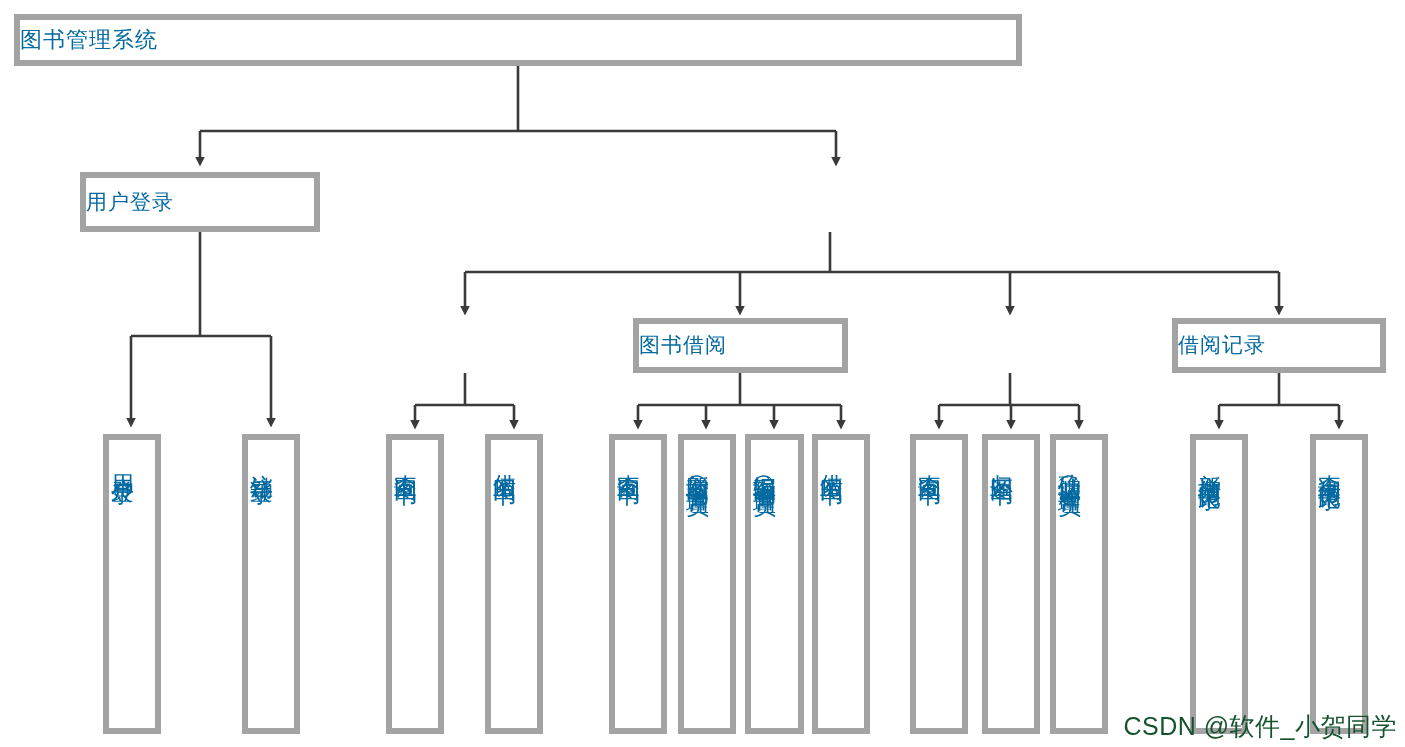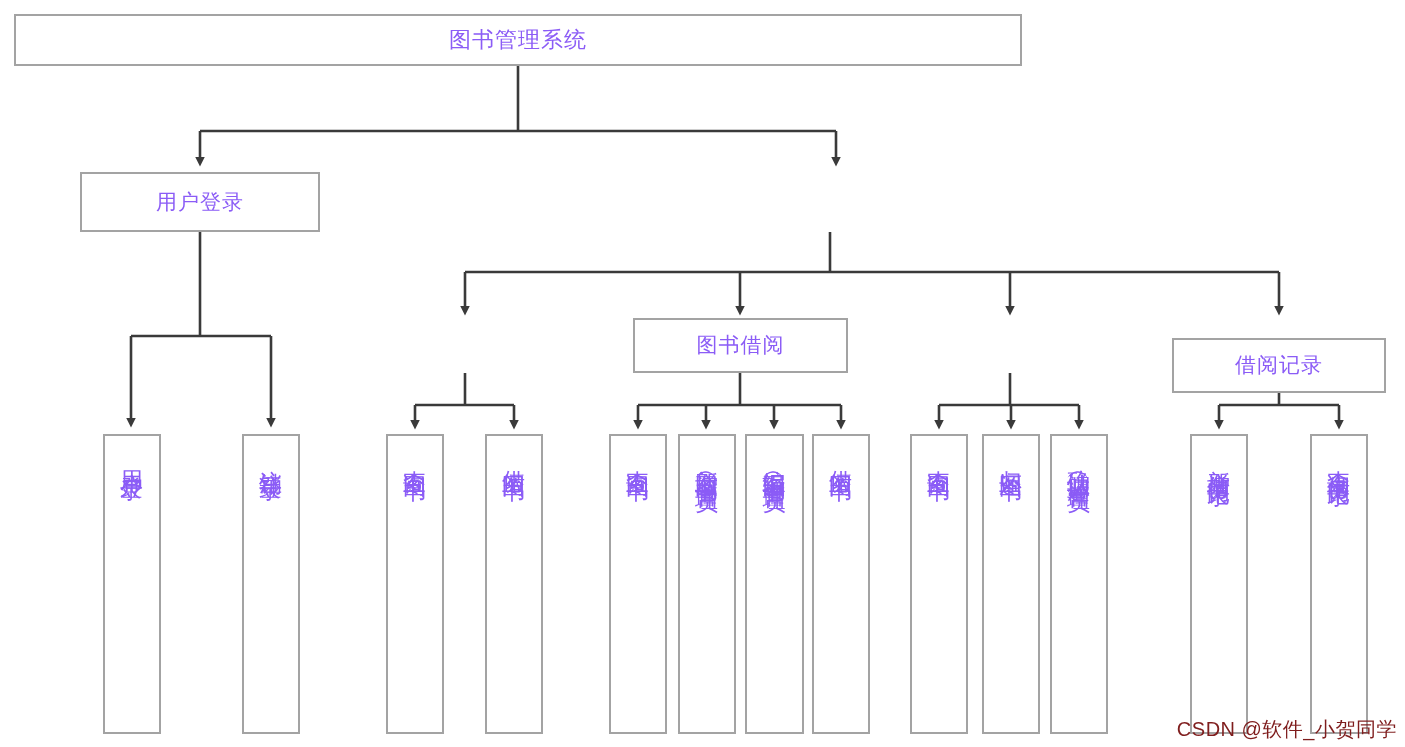--- a/index.html
+++ b/index.html
@@ -9,25 +9,24 @@
     font-family:"Liberation Sans","DejaVu Sans",sans-serif;
     overflow:hidden;
   }
   #canvas{position:relative;width:1405px;height:747px;}
   svg.wires{position:absolute;left:0;top:0;width:1405px;height:747px;pointer-events:none;}
 
   .node{
     position:absolute;
     box-sizing:border-box;
     background:#ffffff;
-    border:2px solid #a3a3a3;
+    border:6px solid #a3a3a3;
     display:flex;
     align-items:center;
-    justify-content:center;
-    color:#8b5cf6;
+    color:#0369a1;
   }
   .node .lbl{
     display:block;
     text-align:center;
     line-height:1.15;
     white-space:nowrap;
   }
   
   .node.h .lbl{font-size:21px;letter-spacing:1px;}
   .node.root .lbl{font-size:22px;letter-spacing:1px;}
@@ -43,22 +42,22 @@
     font-size:23px;
     line-height:1.22;
     letter-spacing:3px;
     white-space:normal;
   }
 
   .watermark{
     position:absolute;
     right:8px;
     bottom:4px;
-    font-size:20px;
-    color:#7f1d1d;
+    font-size:25px;
+    color:#14532d;
     letter-spacing:0.5px;
     white-space:nowrap;
   }
 </style>
 </head>
 <body>
 
 <div id="canvas">
 
   <svg class="wires" viewBox="0 0 1405 747">
@@ -115,21 +114,21 @@
     <span class="lbl">图书管理系统</span>
   </div>
 
   <div class="node h" style="left:80px;top:172px;width:240px;height:60px;">
     <span class="lbl">用户登录</span>
   </div>
 
   <div class="node h" style="left:633px;top:318px;width:215px;height:55px;">
     <span class="lbl">图书借阅</span>
   </div>
-  <div class="node h" style="left:1172px;top:318px;width:214px;height:55px;margin-top:20px;">
+  <div class="node h" style="left:1172px;top:318px;width:214px;height:55px;">
     <span class="lbl">借阅记录</span>
   </div>
 
   <div class="node v" style="left:103px;top:434px;width:58px;height:300px;">
     <span class="lbl">用户登录</span>
   </div>
   <div class="node v" style="left:242px;top:434px;width:58px;height:300px;">
     <span class="lbl">注销登录</span>
   </div>
 

